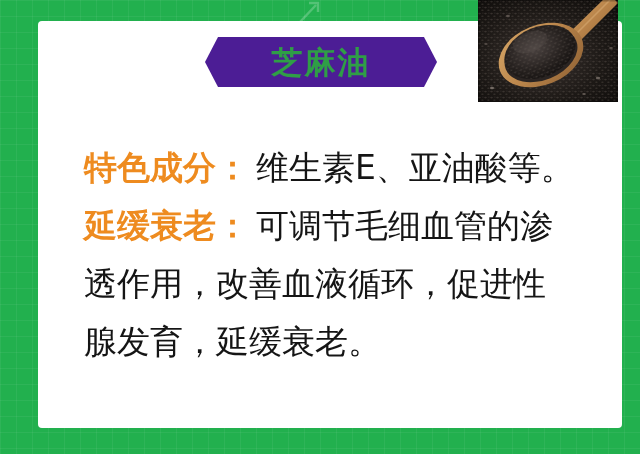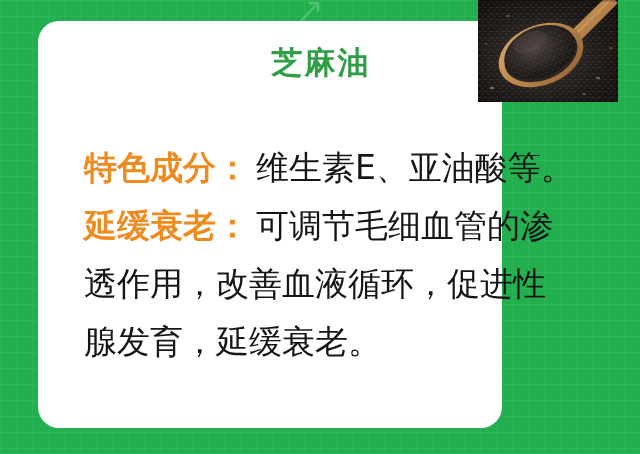--- a/index.html
+++ b/index.html
@@ -42,35 +42,35 @@
     height: 30px;
     opacity: 0.30;
     pointer-events: none;
   }
 
   
   #content-card {
     position: absolute;
     left: 38px;
     top: 21px;
-    width: 464px;
+    width: 584px;
     height: 407px;
     background: #ffffff;
-    border-radius: 21px;
+    border-radius: 4px;
     box-sizing: border-box;
   }
 
   
   #title-banner {
     position: absolute;
     left: 205px;
     top: 37px;
     width: 232px;
     height: 50px;
-    background: #ffffff;
+    background: #4c1d95;
     clip-path: polygon(0% 50%, 13px 0%, 100% 0%, 100% 0%, calc(100% - 13px) 100%, 13px 100%);
     -webkit-clip-path: polygon(0% 50%, 13px 0%, calc(100% - 13px) 0%, 100% 50%, calc(100% - 13px) 100%, 13px 100%);
     clip-path: polygon(0% 50%, 13px 0%, calc(100% - 13px) 0%, 100% 50%, calc(100% - 13px) 100%, 13px 100%);
     display: flex;
     align-items: center;
     justify-content: center;
     text-align: center;
   }
   #title-banner .title-text {
     color: #2f9e46;

